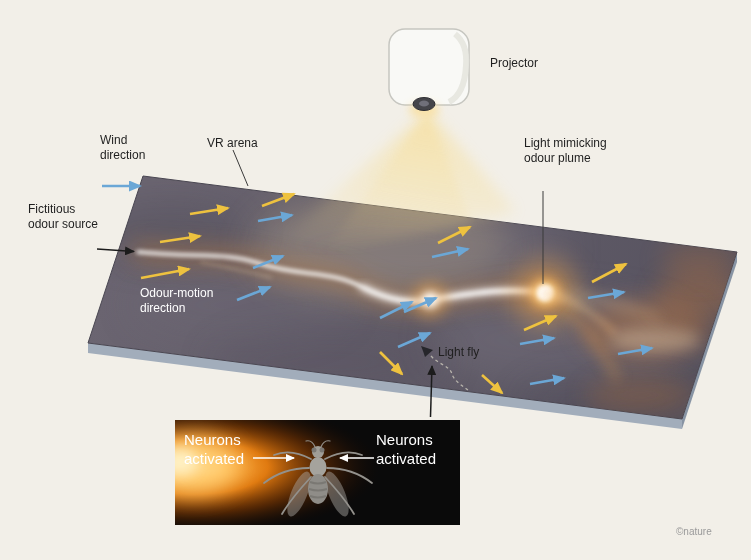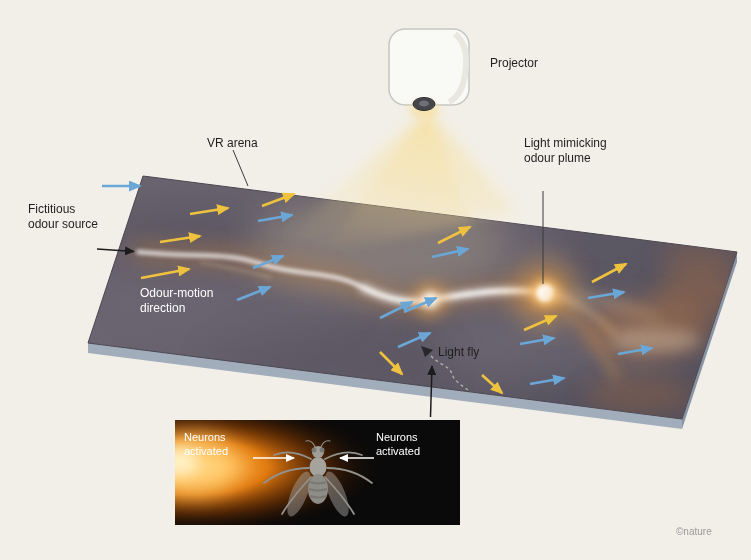--- a/index.html
+++ b/index.html
@@ -6,21 +6,21 @@
   .stage{
     position:relative;width:751px;height:560px;overflow:hidden;
     background:#f2efe8;
     font-family:"Liberation Sans", sans-serif;
   }
   .layer{position:absolute;left:0;top:0;}
   .label{
     position:absolute;color:#1f1f1f;font-size:12px;line-height:1.28;
   }
   .white{color:#ffffff;}
-  .inset-label{position:absolute;color:#ffffff;font-size:11px;line-height:1.25;}
+  .inset-label{position:absolute;color:#ffffff;font-size:15px;line-height:1.25;}
   .credit{position:absolute;color:#9a9a9a;font-size:10px;}
   .lbl-projector{left:490px;top:56px;}
   .lbl-wind{left:100px;top:133px;width:72px;}
   .lbl-vrarena{left:207px;top:115px;margin-top:21px;}
   .lbl-light{left:524px;top:136px;width:92px;}
   .lbl-fictitious{left:28px;top:202px;width:72px;}
   .lbl-odourmotion{left:140px;top:286px;width:78px;}
   .lbl-blindfly{left:438px;top:345px;}
   .lbl-activated{left:184px;top:431px;width:66px;}
   .lbl-inactive{left:376px;top:431px;width:58px;}
@@ -222,20 +222,21 @@
         </g>
       </g>
 
       <line x1="253" y1="458" x2="294" y2="458" stroke="#ffffff" stroke-width="1.3" marker-end="url(#mW)"></line>
       <line x1="374" y1="458" x2="340" y2="458" stroke="#ffffff" stroke-width="1.3" marker-end="url(#mW)"></line>
     </g>
   </g>
 </svg>
 
 <div class="label lbl-projector">Projector</div>
+<div class="label lbl-wind">Wind direction</div>
 <div class="label lbl-vrarena">VR arena</div>
 <div class="label lbl-light">Light mimicking odour plume</div>
 <div class="label white lbl-odourmotion">Odour-motion direction</div>
 <div class="label lbl-fictitious">Fictitious odour source</div>
 <div class="label lbl-blindfly">Light fly</div>
 <div class="inset-label lbl-activated">Neurons activated</div>
 <div class="inset-label lbl-inactive">Neurons activated</div>
 <div class="credit lbl-credit">©nature</div>
 
 </div>

